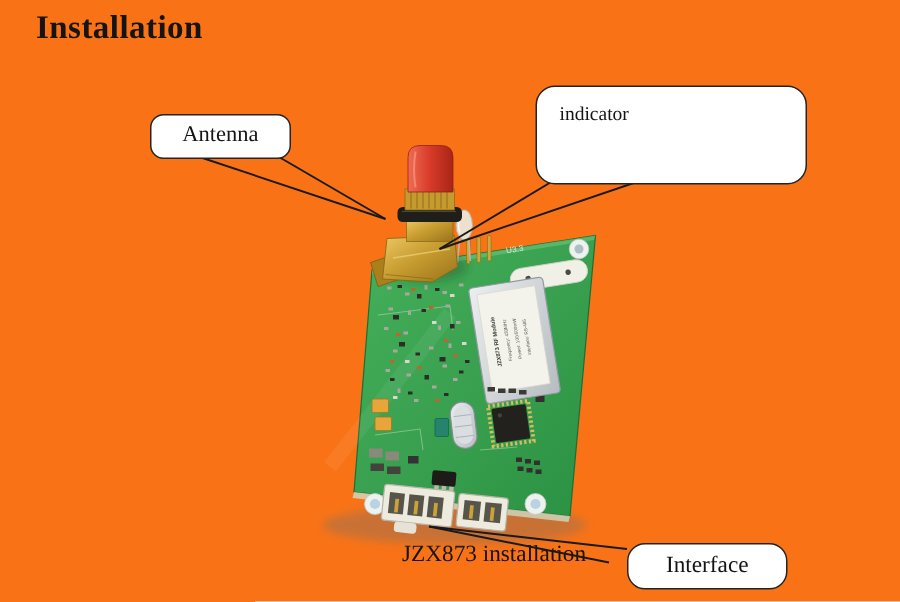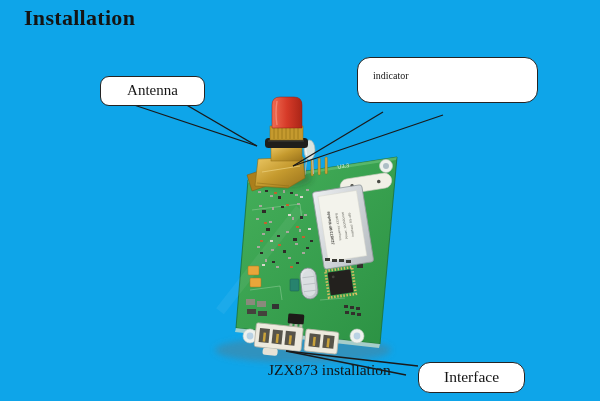--- a/index.html
+++ b/index.html
@@ -1,25 +1,25 @@
 <!DOCTYPE html>
 <html><head>
 <meta charset="utf-8">
 <style>
   html,body{margin:0;padding:0;background:#ffffff;}
-  .page{position:relative;width:600px;height:401px;background:#0ea5e9;overflow:hidden;
+  .page{position:relative;width:600px;height:401px;background:#f97316;overflow:hidden;
         font-family:"Liberation Serif","DejaVu Serif",serif;color:#141414;}
   .heading{position:absolute;left:24px;top:5px;font-size:22px;font-weight:bold;letter-spacing:.3px;}
   .caption{position:absolute;left:268px;top:361px;font-size:15.5px;}
   .figure-svg{position:absolute;left:0;top:0;pointer-events:none;}
   .callout{position:absolute;background:#ffffff;border:1.4px solid #242424;box-sizing:border-box;}
-  .callout-antenna{left:100px;top:76px;width:105px;height:30px;border-radius:9px;
+  .callout-antenna{left:100px;top:76px;width:94px;height:30px;border-radius:9px;
         font-size:15px;text-align:center;line-height:27px;}
-  .callout-indicator{left:357px;top:57px;width:181px;height:46px;border-radius:13px;
-        font-size:10px;padding:6px 0 0 15px;}
+  .callout-indicator{left:357px;top:57px;width:181px;height:66px;border-radius:13px;
+        font-size:13px;padding:6px 0 0 15px;}
   .callout-indicator .line{line-height:24px;white-space:nowrap;}
   .callout-interface{left:418px;top:362px;width:107px;height:31px;border-radius:12px;
         font-size:15.5px;text-align:center;line-height:28px;}
 </style>
 </head>
 <body>
 
 <div class="page">
 
   <div class="heading">Installation</div>

